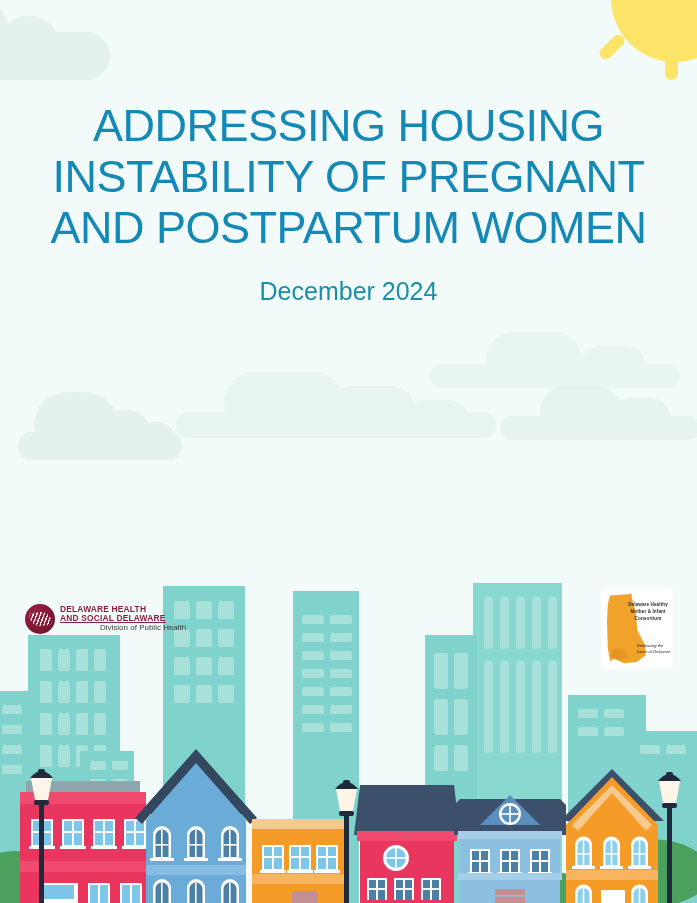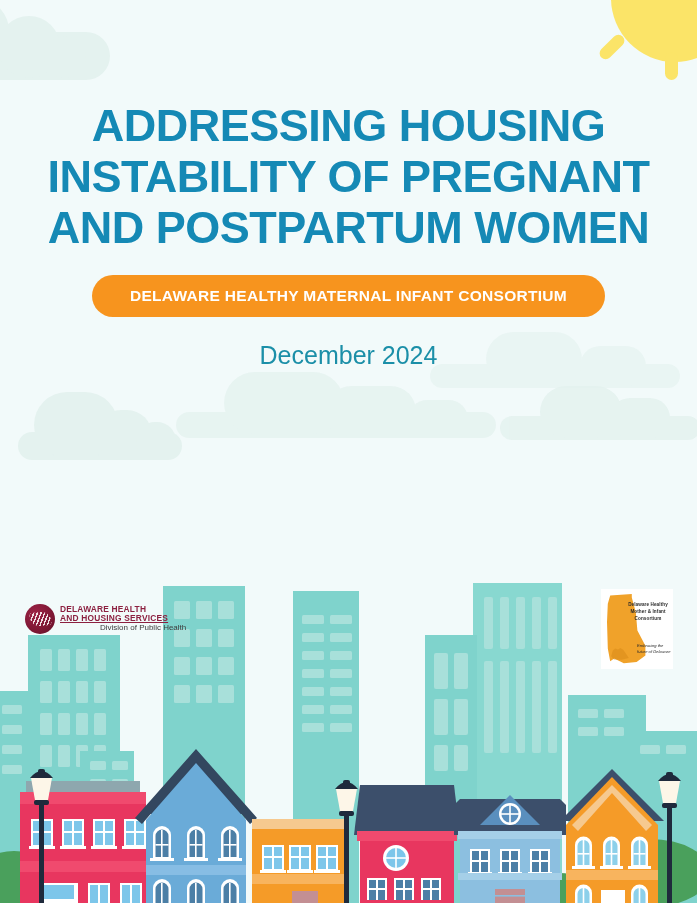--- a/index.html
+++ b/index.html
@@ -33,21 +33,21 @@
     position: absolute;
     background: #fbe468;
     border-radius: 999px;
   }
 
   
   .content { position: absolute; left: 0; top: 0; width: 697px; z-index: 5; }
   .title {
     text-align: center;
     color: #1589b5;
-    font-weight: bold;
+    font-weight: normal;
     font-size: 45px;
     line-height: 51px;
     letter-spacing: -0.5px;
     margin-top: 100px;
     padding: 0 40px;
   }
   .subtitle {
     text-align: center;
     color: #1b8fa8;
     font-size: 21.5px;
@@ -173,23 +173,20 @@
     </div>
 
     <div class="sun" style="left:611px; top:-66px; width:128px; height:128px;"></div>
     <div class="ray" style="left:606px; top:32px; width:12px; height:30px; transform:rotate(45deg);"></div>
     <div class="ray" style="left:665px; top:52px; width:13px; height:28px;"></div>
     <div class="ray" style="left:588px; top:-4px; width:26px; height:11px; transform:rotate(-22deg); opacity:0;"></div>
   </div>
 
   <div class="content">
     <h1 class="title">ADDRESSING HOUSING INSTABILITY OF PREGNANT AND POSTPARTUM WOMEN</h1>
-    <div class="badge-wrap">
-      <div class="badge">DELAWARE HEALTHY MATERNAL INFANT CONSORTIUM</div>
-    </div>
     <p class="date">December 2024</p>
   </div>
 
   <div class="city">
     <svg viewBox="0 0 697 330" xmlns="http://www.w3.org/2000/svg">
       <defs>
         <g id="tw">
             <rect width="22" height="9" rx="1.5" fill="#a8e0da"></rect>
           </g>
       </defs>
@@ -527,21 +524,21 @@
       </g>
     </svg>
   </div>
 
   <div class="dhss-logo">
     <div class="dhss-seal">
       <div class="swoosh"></div>
     </div>
     <div class="dhss-text">
       <div class="dhss-l1">DELAWARE HEALTH</div>
-      <div class="dhss-l2">AND HOUSING SERVICES</div>
+      <div class="dhss-l2">AND SOCIAL DELAWARE</div>
       <div class="dhss-l3">Division of Public Health</div>
     </div>
   </div>
 
   <div class="dhmic-logo">
     <div class="dhmic-state"></div>
     <div class="dhmic-lion"></div>
     <div class="dhmic-title">Delaware Healthy Mother &amp; Infant Consortium</div>
     <div class="dhmic-tag">Embracing the future of Delaware</div>
   </div>

